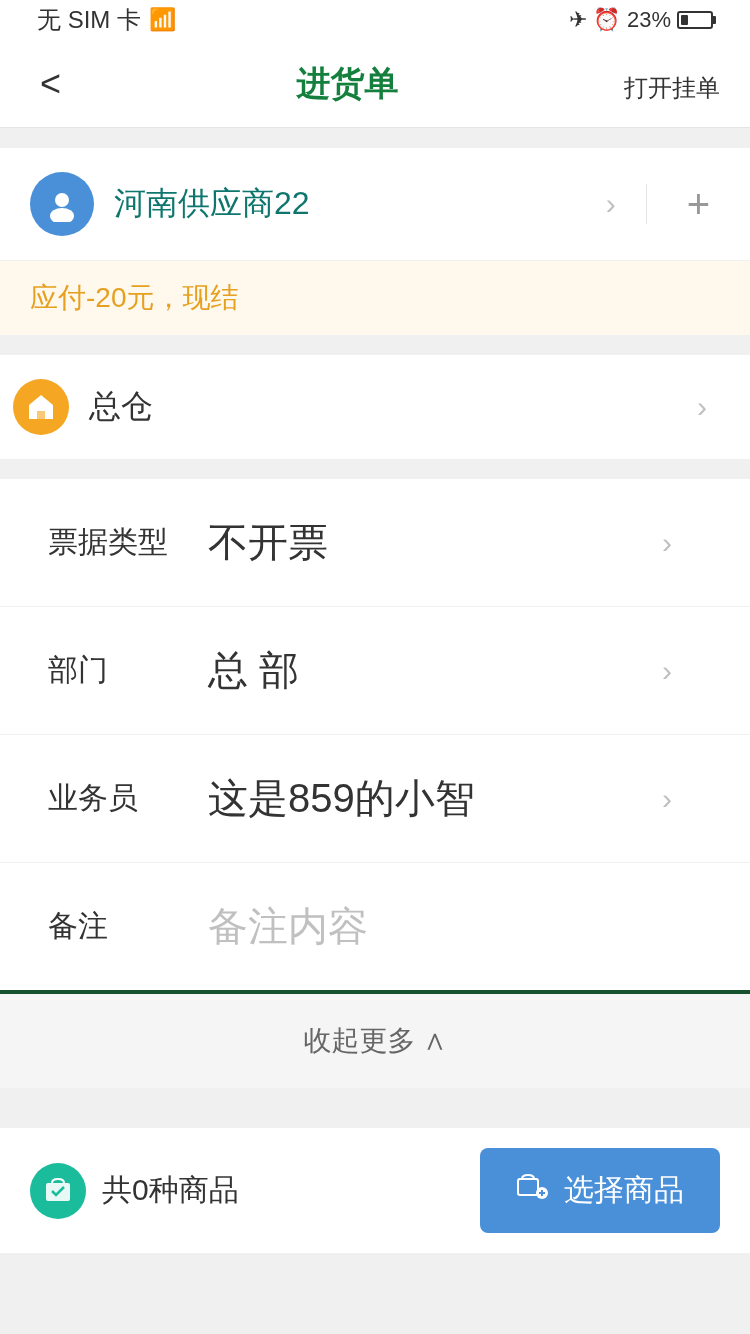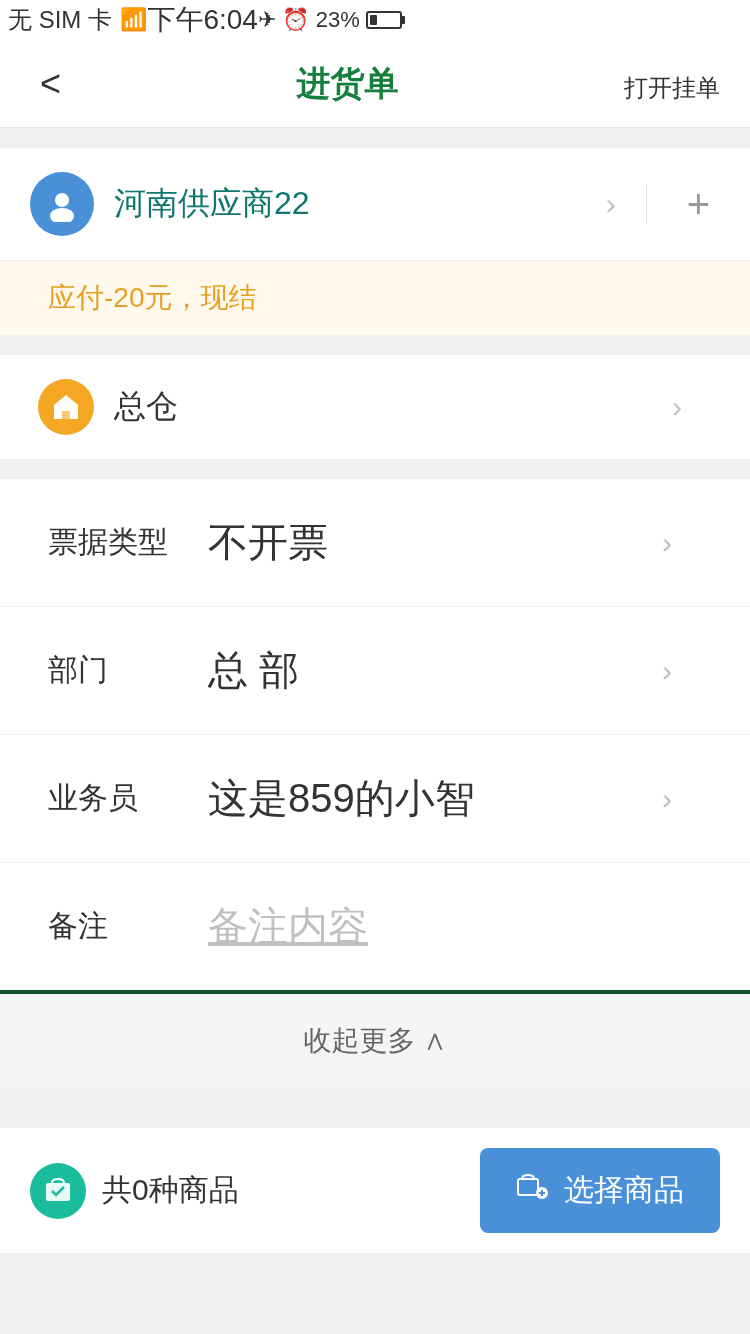--- a/index.html
+++ b/index.html
@@ -13,22 +13,22 @@
       color: #333;
     }
 
     
     .status-bar {
       width: 750px;
       height: 40px;
       background: #fff;
       display: flex;
       align-items: center;
-      justify-content: flex-start;
-      padding: 0 8px;
+      justify-content: space-between;
+      padding: 0 37px;
       font-size: 24px;
       color: #333;
     }
     .status-bar-left { display: flex; align-items: center; gap: 8px; }
     .status-bar-center { font-weight: 500; font-size: 28px; }
     .status-bar-right { display: flex; align-items: center; gap: 6px; font-size: 22px; }
     .battery-icon {
       display: inline-block;
       width: 36px; height: 18px;
       border: 2px solid #333;
@@ -131,30 +131,30 @@
     .add-btn {
       font-size: 40px;
       color: #999;
       cursor: pointer;
       padding: 0 10px;
     }
 
     
     .notice-bar {
       background: #fff8ed;
-      padding: 18px 48px;
+      padding: 18px 30px;
       font-size: 28px;
       color: #e6a020;
     }
 
     
     .warehouse-row {
       display: flex;
       align-items: center;
-      padding: 24px 38px;
+      padding: 24px 13px;
       background: #fff;
       border-radius: 8px;
     }
     .warehouse-icon {
       width: 56px; height: 56px;
       border-radius: 50%;
       background: #f5a623;
       display: flex; align-items: center; justify-content: center;
       margin-right: 20px;
       flex-shrink: 0;
@@ -181,21 +181,20 @@
       flex-shrink: 0;
     }
     .form-value {
       flex: 1;
       font-size: 40px;
       color: #333;
       padding-left: 40px;
     }
     .form-value.placeholder {
       color: #c0c0c0;
-      text-decoration: underline;
     }
 
     
     .collapse-row {
       background: #f5f5f5;
       display: flex;
       align-items: center;
       justify-content: center;
       padding: 28px 30px;
       border-top: 4px solid #14532d;
@@ -245,21 +244,20 @@
     .wifi-icon { font-size: 22px; }
   </style>
 </head>
 <body>
 
 <div class="status-bar">
   <div class="status-bar-left">
     <span>无 SIM 卡</span>
     <span class="wifi-icon">📶</span>
   </div>
-  <div class="status-bar-center">下午6:04</div>
   <div class="status-bar-right">
     <span>✈</span>
     <span>⏰</span>
     <span>23%</span>
     <span class="battery-icon">
       <span class="battery-fill"></span>
     </span>
   </div>
 </div>
 

